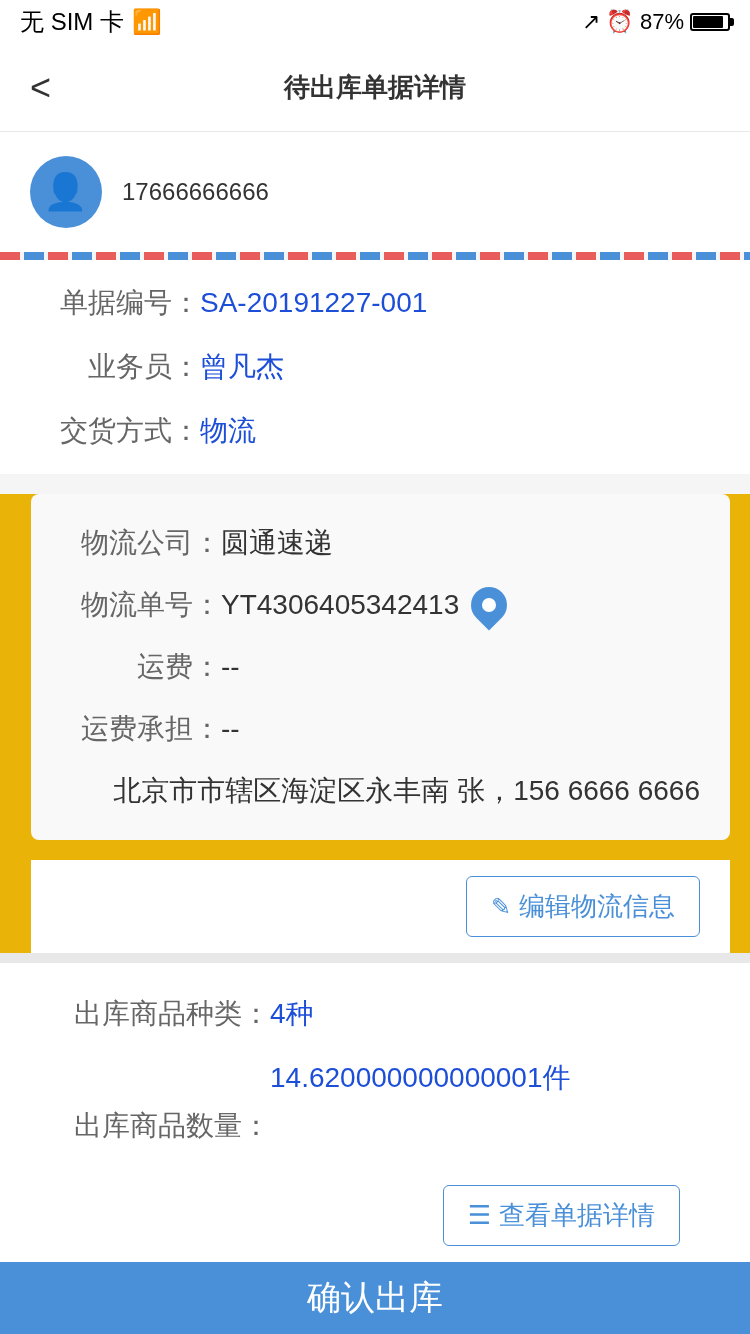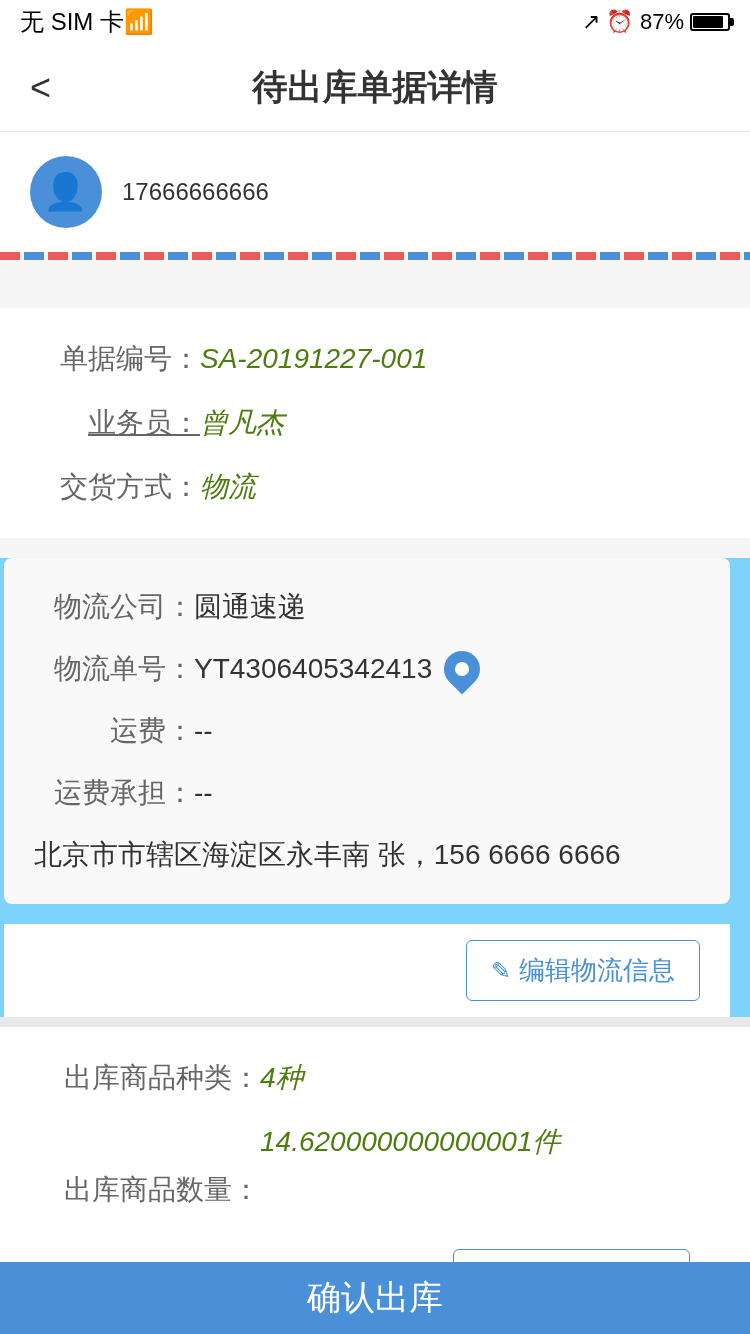--- a/index.html
+++ b/index.html
@@ -19,21 +19,21 @@
       width: 750px;
       height: 44px;
       background: #fff;
       display: flex;
       align-items: center;
       justify-content: space-between;
       padding: 0 20px;
       font-size: 24px;
       color: #000;
     }
-    .status-left { display: flex; align-items: center; gap: 0; justify-content: space-between; }
+    .status-left { display: flex; align-items: center; gap: 8px; justify-content: space-between; }
     .status-center { font-size: 28px; font-weight: 500; }
     .status-right { display: flex; align-items: center; gap: 6px; font-size: 22px; }
     .battery-icon {
       width: 40px; height: 18px;
       border: 2px solid #000;
       border-radius: 3px;
       position: relative;
       display: inline-flex;
       align-items: center;
       padding: 1px;
@@ -68,21 +68,21 @@
       border-bottom: 1px solid #e8e8e8;
     }
     .nav-back {
       position: absolute;
       left: 30px;
       font-size: 36px;
       color: #333;
       cursor: pointer;
     }
     .nav-title {
-      font-size: 35px;
+      font-size: 26px;
       font-weight: 600;
       color: #333;
     }
 
     
     .user-header {
       background: #fff;
       padding: 24px 30px;
       display: flex;
       align-items: center;
@@ -119,43 +119,41 @@
         #4a90d9 24px,
         #4a90d9 44px,
         transparent 44px,
         transparent 48px
       );
     }
 
     
     .section-white {
       background: #fff;
-      padding: 30px 30px;
+      padding: 22px 30px;
       margin-bottom: 20px;
-      margin-top: 48px;
     }
 
     
     .info-row {
       display: flex;
       align-items: flex-start;
       margin-bottom: 22px;
       font-size: 28px;
       line-height: 1.5;
     }
     .info-row:last-child { margin-bottom: 0; }
     .info-label {
       color: #666;
       flex-shrink: 0;
       text-align: right;
     }
     .info-value {
-      color: #4d7c0f;
+      color: #1d4ed8;
       flex: 1;
-      font-style: italic;
     }
 
     
     .logistics-card {
       background: #f9f9f9;
       border-radius: 8px;
       padding: 28px 30px;
       margin-bottom: 20px;
     }
     .logistics-row {
@@ -197,20 +195,21 @@
       transform: translate(-50%, -50%);
       width: 14px;
       height: 14px;
       background: #fff;
       border-radius: 50%;
     }
     .address-value {
       color: #333;
       flex: 1;
       line-height: 1.5;
+      text-align: right;
     }
 
     
     .btn-edit {
       display: flex;
       align-items: center;
       justify-content: flex-end;
       padding: 16px 30px;
       background: #fff;
     }
@@ -231,21 +230,21 @@
 
     
     .separator {
       height: 10px;
       background: #e8e8e8;
     }
 
     
     .product-section {
       background: #fff;
-      padding: 30px 30px;
+      padding: 30px 40px;
       margin-bottom: 20px;
     }
 
     
     .btn-view {
       display: flex;
       align-items: center;
       justify-content: flex-end;
       padding: 16px 30px;
       background: #fff;
@@ -319,30 +318,30 @@
   </div>
 
   <div class="dashed-divider"></div>
 
   <div class="section-white">
     <div class="info-row">
       <span class="info-label" style="min-width:170px;">单据编号：</span>
       <span class="info-value">SA-20191227-001</span>
     </div>
     <div class="info-row">
-      <span class="info-label" style="min-width:170px;text-decoration:underline;">业务员：</span>
+      <span class="info-label" style="min-width:170px;">业务员：</span>
       <span class="info-value">曾凡杰</span>
     </div>
     <div class="info-row">
       <span class="info-label" style="min-width:170px;">交货方式：</span>
       <span class="info-value">物流</span>
     </div>
   </div>
 
-  <div style="background:#7dd3fc; padding: 0 20px 0 4px; margin-bottom: 0;">
+  <div style="background:#eab308; padding: 0 20px 0 31px; margin-bottom: 0;">
     <div class="logistics-card">
       <div class="logistics-row">
         <span class="logistics-label">物流公司：</span>
         <span class="logistics-value">圆通速递</span>
       </div>
       <div class="logistics-row">
         <span class="logistics-label">物流单号：</span>
         <span class="logistics-value">
           <span>YT4306405342413</span>
           <span class="location-pin" style="transform:rotate(-45deg); display:inline-block;"></span>

